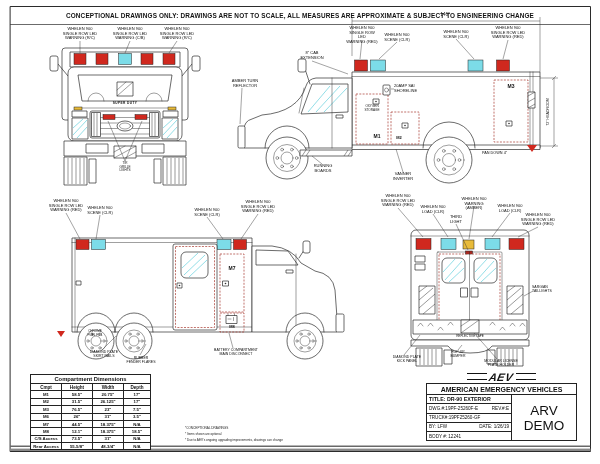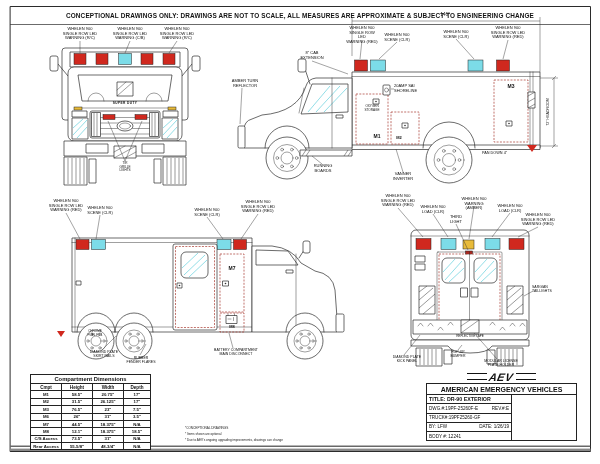--- a/index.html
+++ b/index.html
@@ -447,16 +447,18 @@
         <span>DWG.#:19PF-25260F-E</span>
         <span>REV.#:E</span>
       </div>
       <div class="tb-row">TRUCK#:19PF25260-GF</div>
       <div class="tb-row">
         <span>BY: LFW</span>
         <span>DATE: 1/26/19</span>
       </div>
       <div class="tb-row">BODY #: 12241</div>
     </div>
+    <div class="tb-demo">ARV
+DEMO</div>
   </div>
 </div>
 
 </div>
 
 </body></html>

